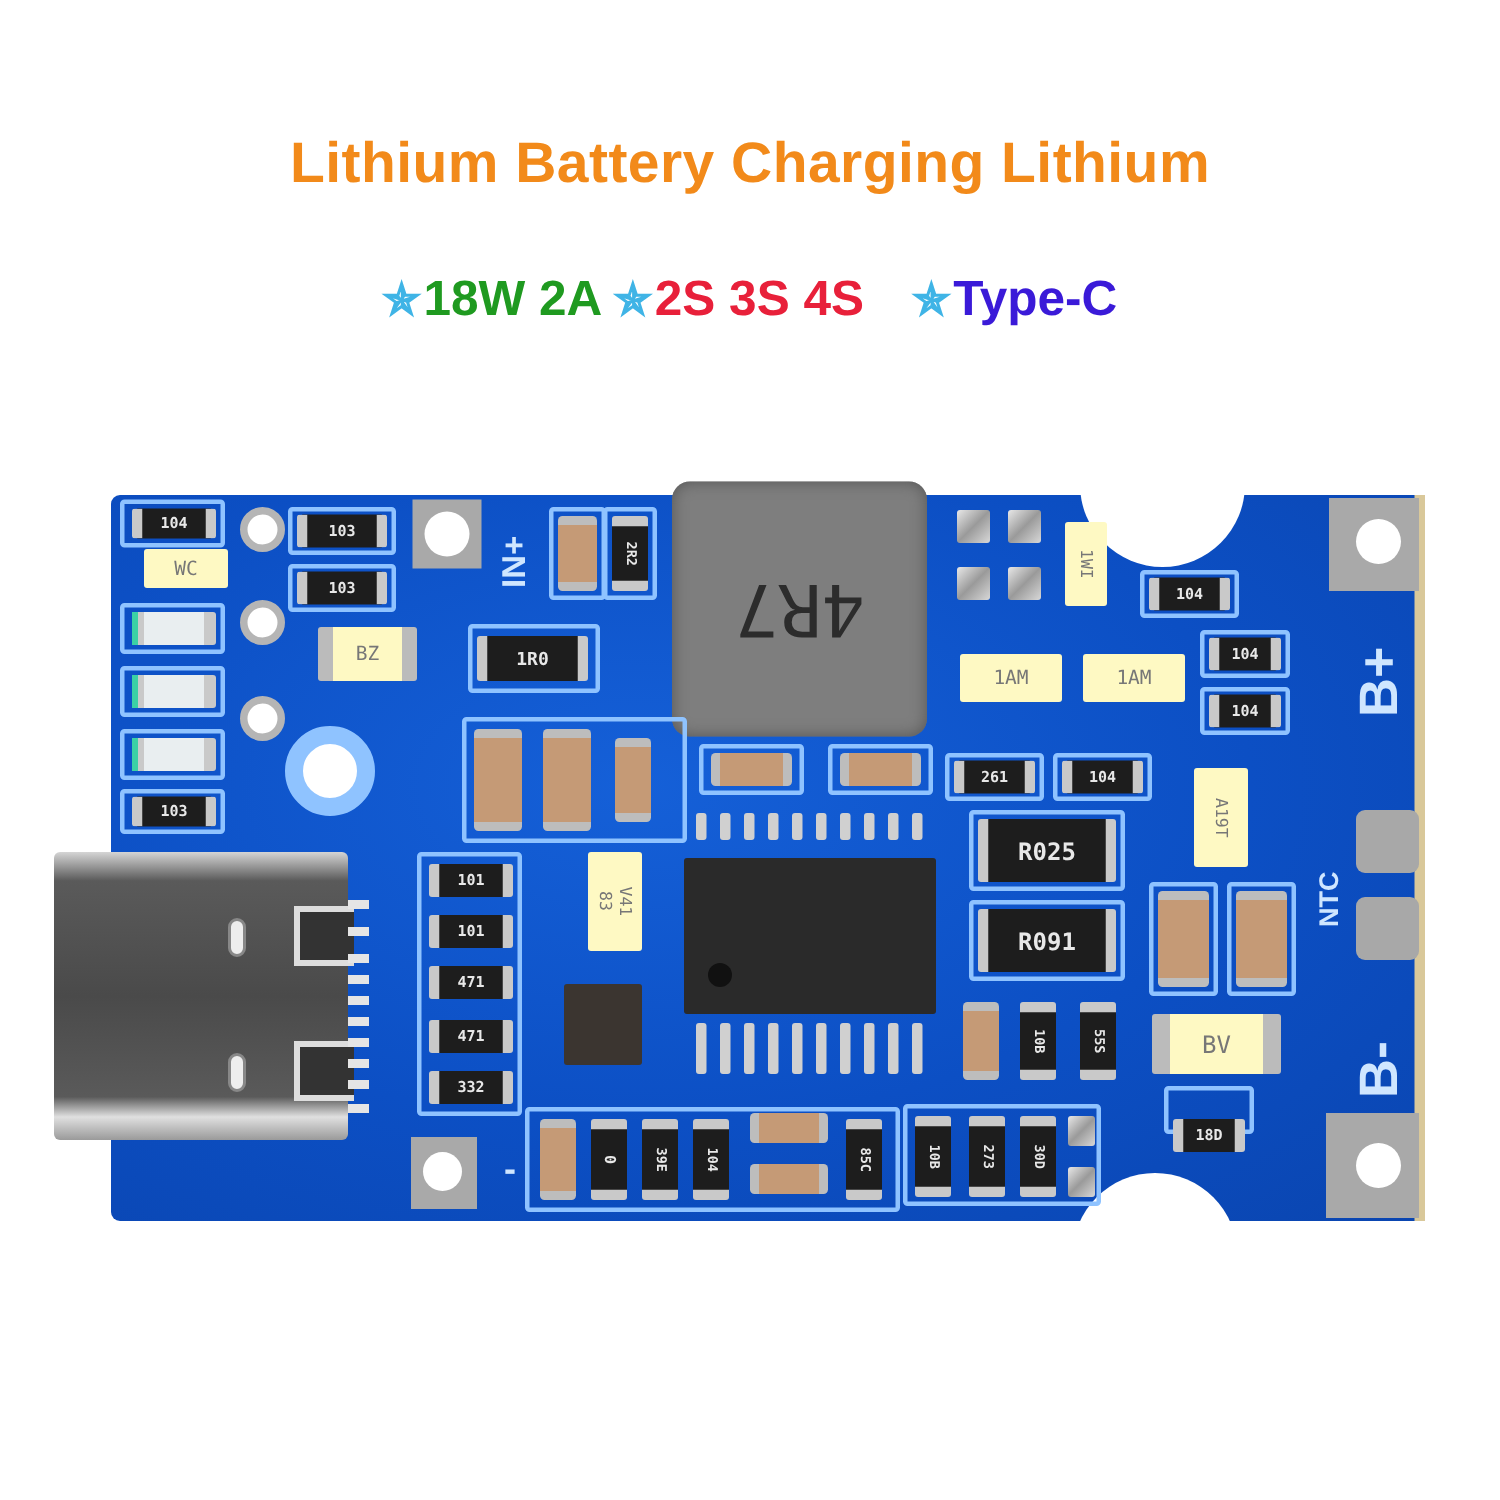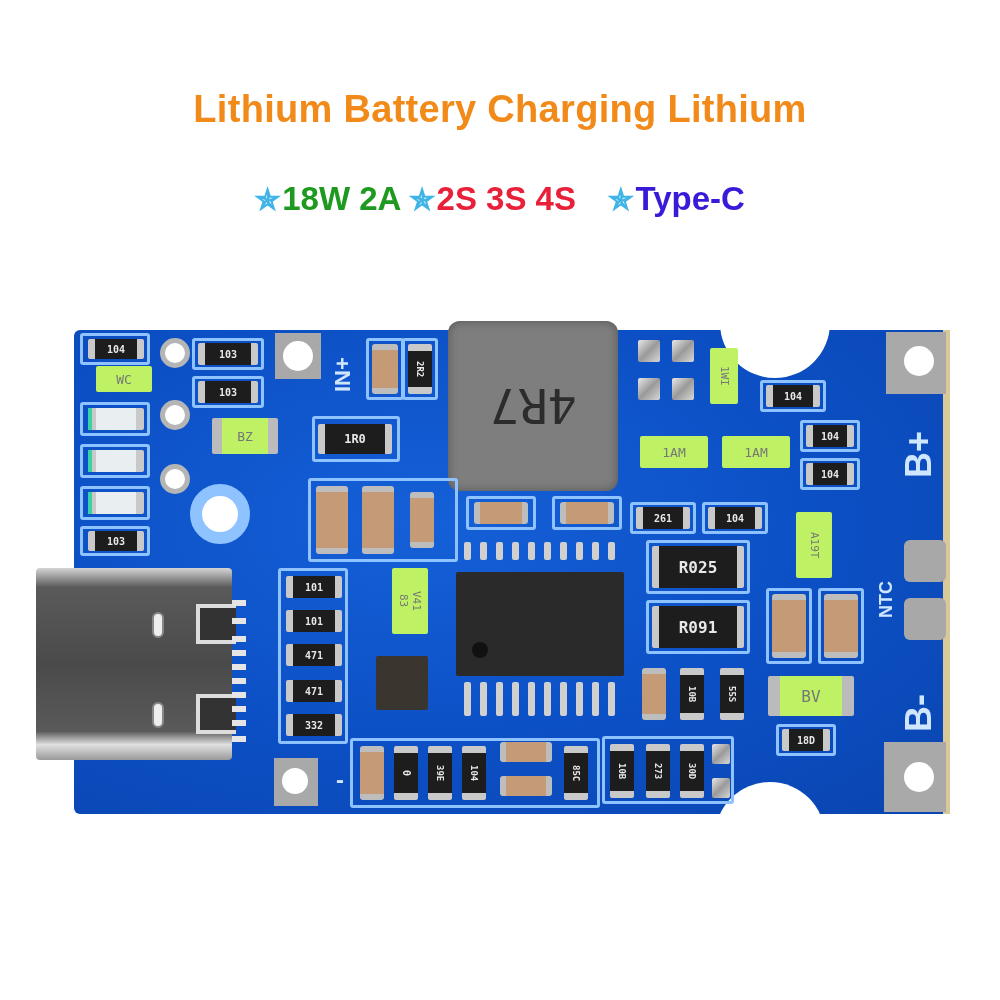--- a/index.html
+++ b/index.html
@@ -28,21 +28,21 @@
 
   .outline { position: absolute; border: 3px solid #8fc3ff; border-radius: 3px; }
   .pad { position: absolute; background: linear-gradient(135deg,#e8e8e8,#9a9a9a 50%,#d8d8d8); border-radius: 2px; }
   .res { position: absolute; background: #1d1d1d; color: #e8e8e8; font-family: "DejaVu Sans Mono", monospace;
     font-size: 10px; font-weight: bold; display: flex; align-items: center; justify-content: center;
     border-left: 7px solid #c9c9c9; border-right: 7px solid #c9c9c9; border-radius: 2px; }
   .cap { position: absolute; background: #c59a76; border-radius: 3px;
     border-top: 6px solid #bdbdbd; border-bottom: 6px solid #bdbdbd; }
   .caph { position: absolute; background: #c59a76; border-radius: 3px;
     border-left: 6px solid #bdbdbd; border-right: 6px solid #bdbdbd; }
-  .chip { position: absolute; background: #bef264; color: #777; font-family: "DejaVu Sans Mono", monospace;
+  .chip { position: absolute; background: #fef9c3; color: #777; font-family: "DejaVu Sans Mono", monospace;
     font-size: 13px; display: flex; align-items: center; justify-content: center; border-radius: 2px; }
   .hole { position: absolute; border-radius: 50%; background: #fff; border: 5px solid #b5b5b5; }
   .silk { position: absolute; color: #cfe6ff; font-weight: bold; }
   .led { position: absolute; background: #e9eef0; border-left: 8px solid #c9c9c9; border-right: 8px solid #c9c9c9; border-radius: 2px; }
   .led::after { content:""; position:absolute; left:-8px; top:0; width:4px; height:100%; background:#3bd1a5; }
   .pin { position: absolute; width: 7px; height: 18px; background: #d0d0d0; border-radius: 2px; }
   .term { position: absolute; background: #a9a9a9; }
   .term .h { position: absolute; width: 30px; height: 30px; border-radius: 50%; background: #fff; }
   .tpad { position: absolute; width: 42px; height: 42px; background: #a8a8a8; border-radius: 6px; }
 
@@ -146,21 +146,21 @@
 <div class="outline" style="left:766px;top:588px;width:46px;height:76px"></div>
 <div class="cap" style="left:772px;top:594px;width:34px;height:64px"></div>
 <div class="outline" style="left:818px;top:588px;width:46px;height:76px"></div>
 <div class="cap" style="left:824px;top:594px;width:34px;height:64px"></div>
 
 <div class="cap" style="left:642px;top:668px;width:24px;height:52px"></div>
 <div class="res" style="left:680px;top:668px;width:24px;height:52px;border:none;border-top:7px solid #c9c9c9;border-bottom:7px solid #c9c9c9;writing-mode:vertical-rl;font-size:9px">10B</div>
 <div class="res" style="left:720px;top:668px;width:24px;height:52px;border:none;border-top:7px solid #c9c9c9;border-bottom:7px solid #c9c9c9;writing-mode:vertical-rl;font-size:9px">55S</div>
 <div class="chip" style="left:768px;top:676px;width:86px;height:40px;border-left:12px solid #bbb;border-right:12px solid #bbb;font-size:16px">BV</div>
 <div class="outline" style="left:776px;top:724px;width:60px;height:32px"></div>
-<div class="res" style="left:782px;top:729px;width:48px;height:22px">18D</div>
+<div class="res" style="left:782px;top:746px;width:48px;height:22px">18D</div>
 
 <div class="term" style="left:886px;top:332px;width:60px;height:62px">
     <div class="h" style="left:18px;top:14px"></div>
   </div>
 <div class="silk" style="left:898px;top:478px;font-size:36px;transform:rotate(-90deg);transform-origin:left top">B+</div>
 <div class="tpad" style="left:904px;top:540px"></div>
 <div class="tpad" style="left:904px;top:598px"></div>
 <div class="silk" style="left:876px;top:618px;font-size:18px;transform:rotate(-90deg);transform-origin:left top">NTC</div>
 <div class="silk" style="left:898px;top:732px;font-size:36px;transform:rotate(-90deg);transform-origin:left top">B-</div>
 <div class="term" style="left:884px;top:742px;width:62px;height:70px">

